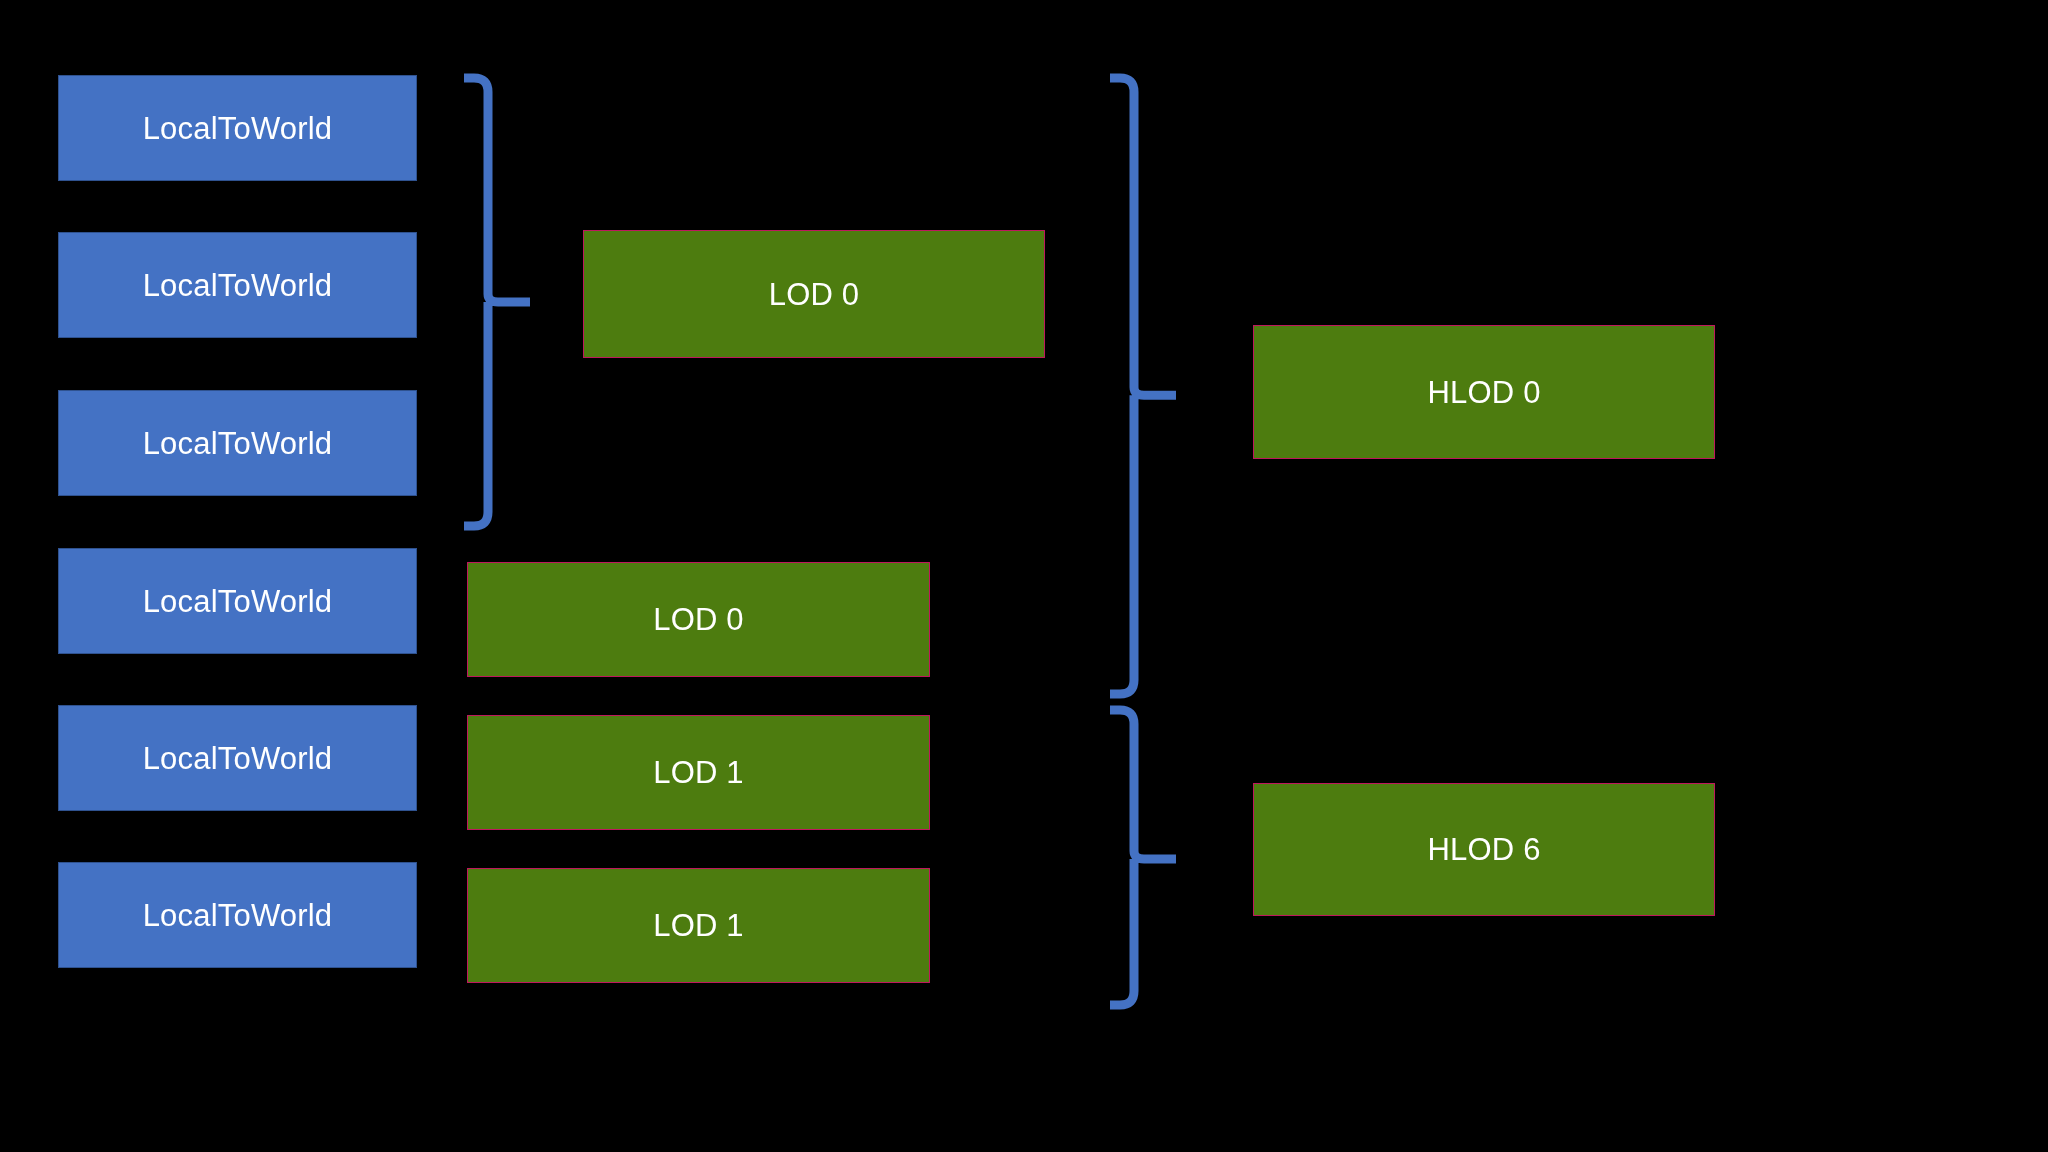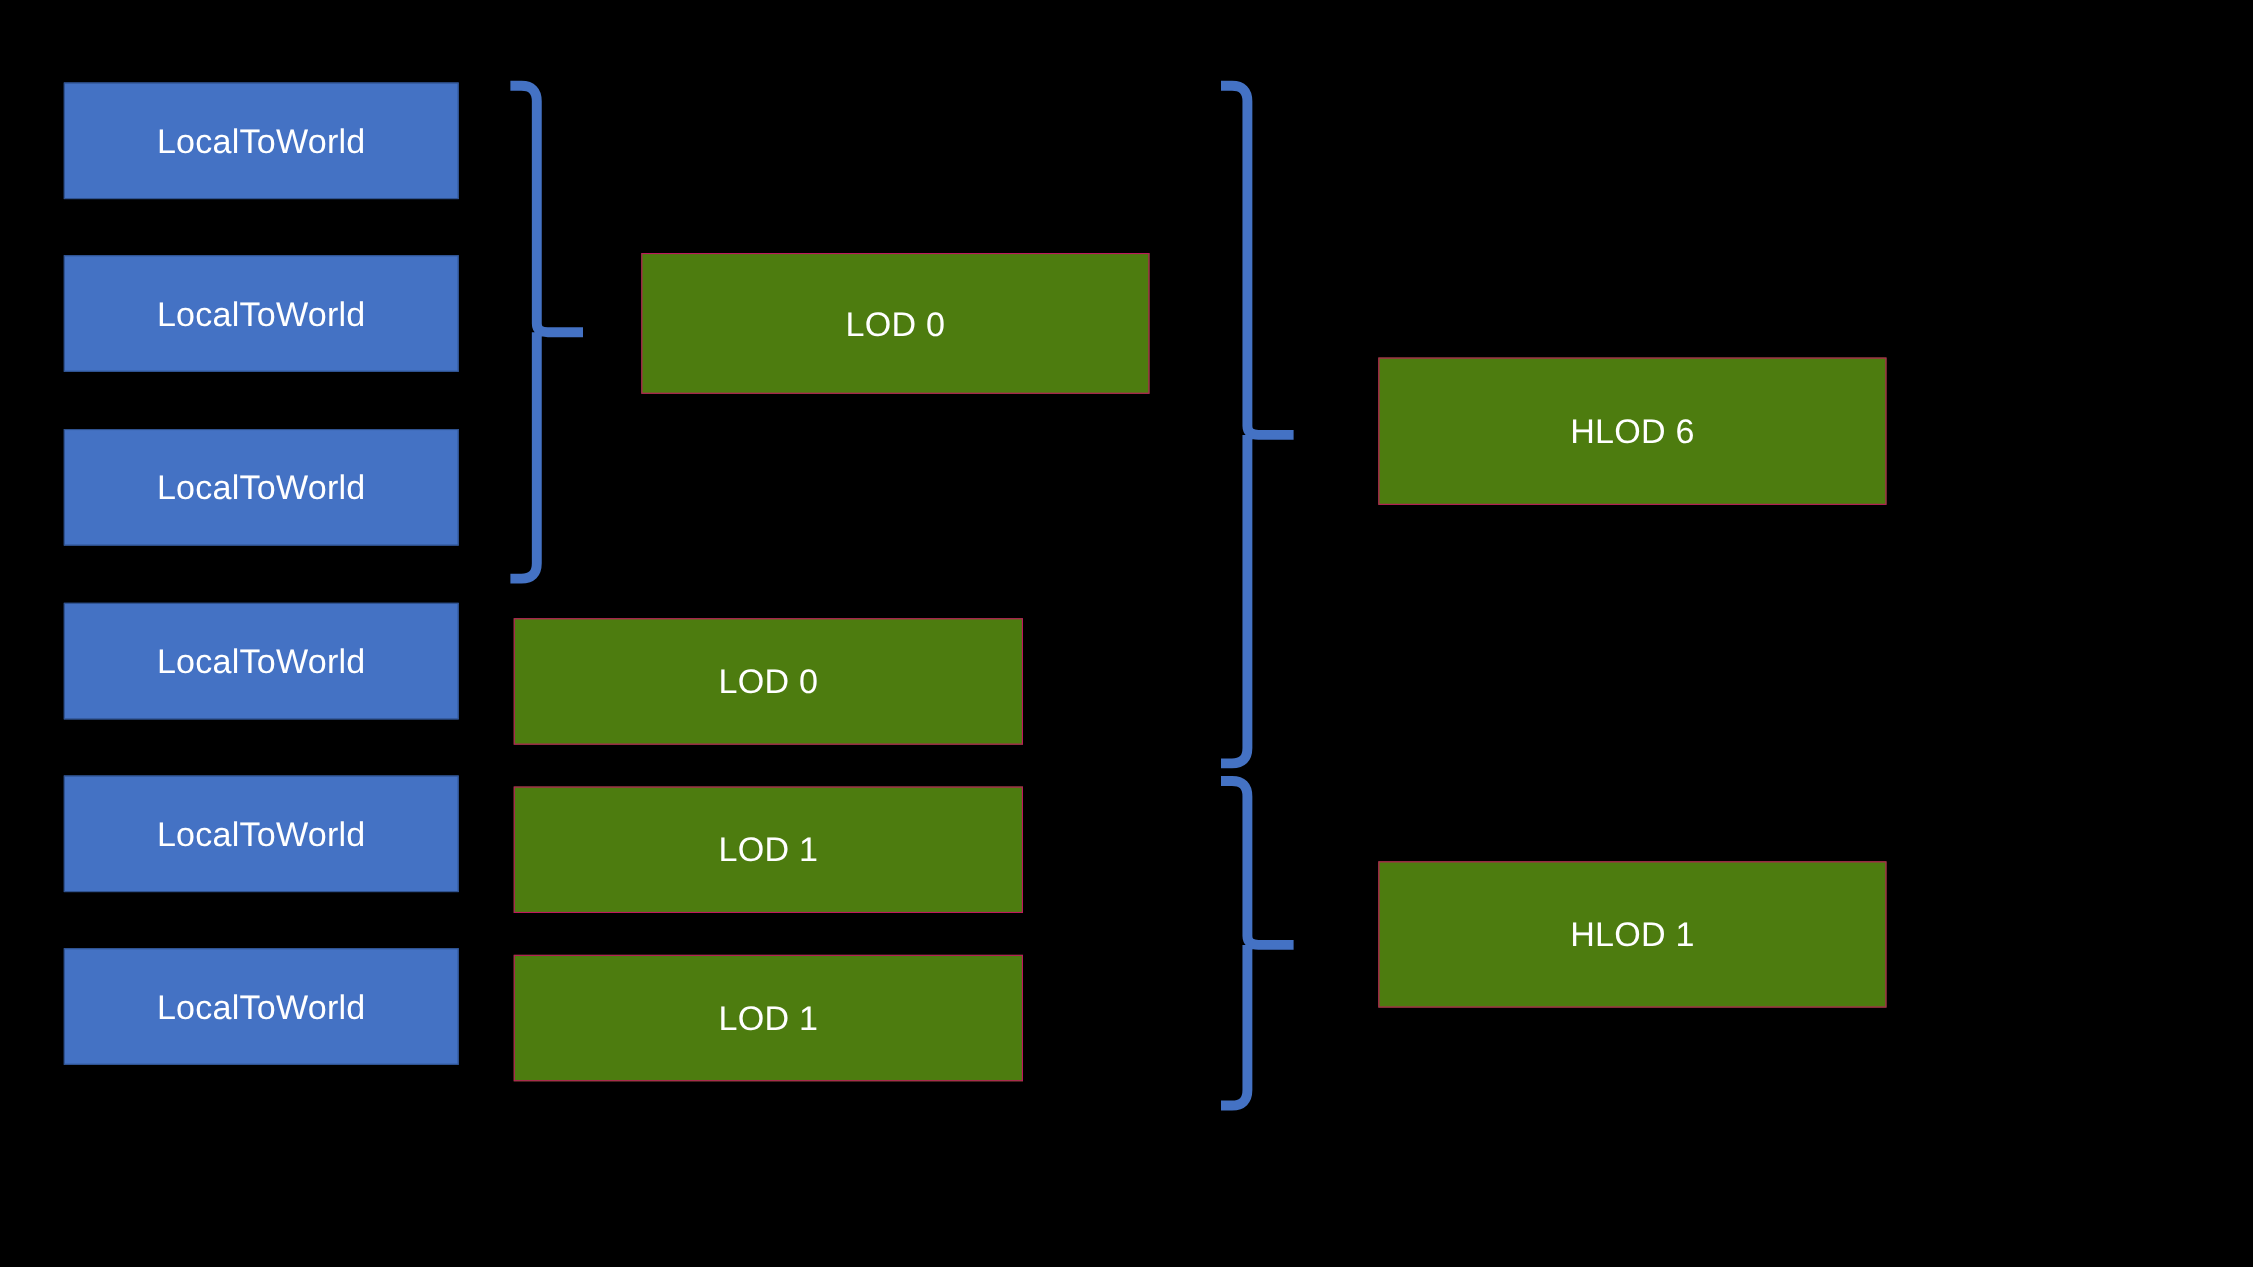--- a/index.html
+++ b/index.html
@@ -54,22 +54,22 @@
 <div class="node node-blue" style="left: 58px; top: 75px; width: 359px; height: 106px;">LocalToWorld</div>
     <div class="node node-blue" style="left: 58px; top: 232px; width: 359px; height: 106px;">LocalToWorld</div>
     <div class="node node-blue" style="left: 58px; top: 390px; width: 359px; height: 106px;">LocalToWorld</div>
     <div class="node node-blue" style="left: 58px; top: 548px; width: 359px; height: 106px;">LocalToWorld</div>
     <div class="node node-blue" style="left: 58px; top: 705px; width: 359px; height: 106px;">LocalToWorld</div>
     <div class="node node-blue" style="left: 58px; top: 862px; width: 359px; height: 106px;">LocalToWorld</div>
     <div class="node node-orange" style="left: 583px; top: 230px; width: 462px; height: 128px;">LOD 0</div>
     <div class="node node-orange" style="left: 467px; top: 562px; width: 463px; height: 115px;">LOD 0</div>
     <div class="node node-orange" style="left: 467px; top: 715px; width: 463px; height: 115px;">LOD 1</div>
     <div class="node node-orange" style="left: 467px; top: 868px; width: 463px; height: 115px;">LOD 1</div>
-    <div class="node node-orange" style="left: 1253px; top: 325px; width: 462px; height: 134px;">HLOD 6</div>
-    <div class="node node-orange" style="left: 1253px; top: 783px; width: 462px; height: 133px;">HLOD 1</div>
+    <div class="node node-orange" style="left: 1253px; top: 325px; width: 462px; height: 134px;">HLOD 0</div>
+    <div class="node node-orange" style="left: 1253px; top: 783px; width: 462px; height: 133px;">HLOD 6</div>
     <div class="brace" style="left: 462px; top: 74px; width: 74px; height: 456px;">
       <svg width="74" height="456" viewBox="0 0 74 456">
         <path d="M 2 4 L 12 4 Q 26 4 26 18 L 26 220 Q 26 228 36 228 L 68 228 M 26 228 L 26 438 Q 26 452 12 452 L 2 452" fill="none" stroke="#4472C4" stroke-width="9" stroke-linecap="butt" stroke-linejoin="round"></path>
       </svg>
     </div>
     <div class="brace" style="left: 1108px; top: 74px; width: 74px; height: 624px;">
       <svg width="74" height="624" viewBox="0 0 74 624">
         <path d="M 2 4 L 12 4 Q 26 4 26 18 L 26 313.36 Q 26 321.36 36 321.36 L 68 321.36 M 26 321.36 L 26 606 Q 26 620 12 620 L 2 620" fill="none" stroke="#4472C4" stroke-width="9" stroke-linecap="butt" stroke-linejoin="round"></path>
       </svg>
     </div>

